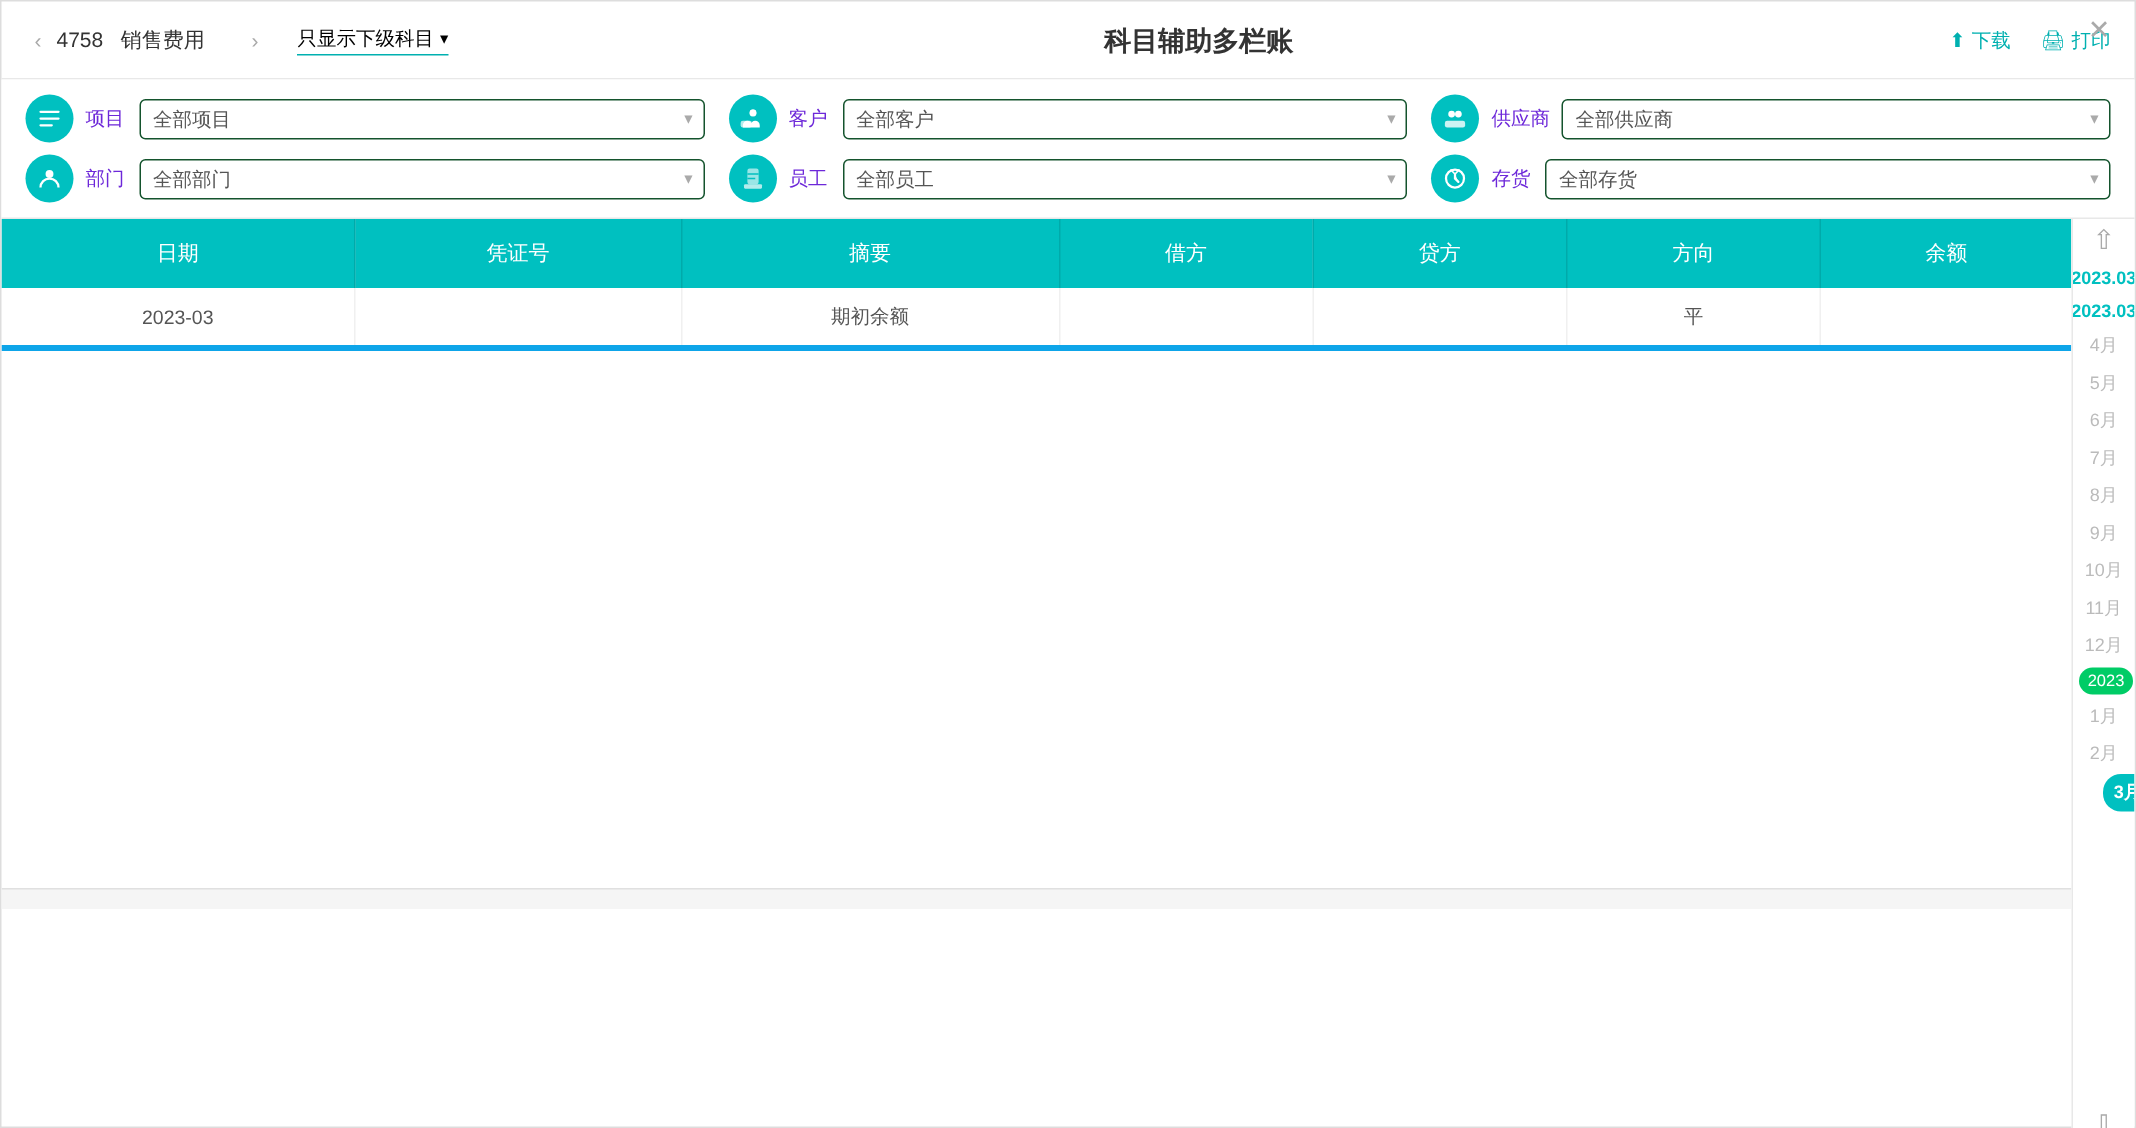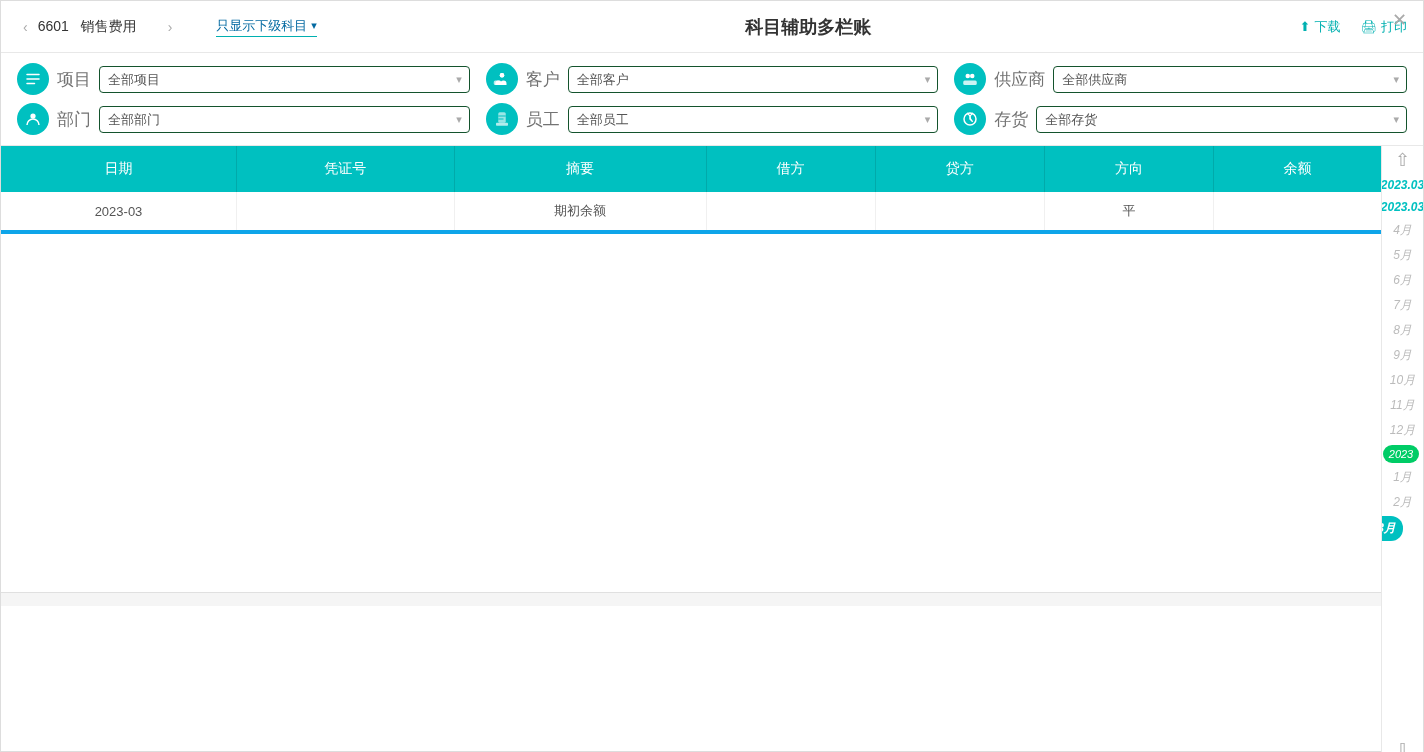--- a/index.html
+++ b/index.html
@@ -35,23 +35,23 @@
     }
     .account-title {
       font-size: 14px;
       color: #333;
       margin: 0 4px;
       min-width: 120px;
     }
     .show-sub {
       display: flex;
       align-items: center;
-      margin-left: 38px;
-      cursor: pointer;
-      color: #0369a1;
+      margin-left: 20px;
+      cursor: pointer;
+      color: #000000;
       font-size: 13px;
       border-bottom: 1px solid #00b0b0;
       padding-bottom: 1px;
     }
     .show-sub .chevron {
       margin-left: 4px;
       font-size: 11px;
     }
     .page-title {
       flex: 1;
@@ -102,22 +102,22 @@
       border-radius: 50%;
       background: #00c0c0;
       display: flex;
       align-items: center;
       justify-content: center;
       color: #fff;
       font-size: 15px;
       flex-shrink: 0;
     }
     .filter-label {
-      color: #737373;
-      font-size: 17px;
+      color: #6d28d9;
+      font-size: 13px;
       white-space: nowrap;
       min-width: 28px;
     }
     .filter-select-wrap {
       flex: 1;
       position: relative;
     }
     .filter-select-wrap select {
       width: 100%;
       border: 1px solid #14532d;
@@ -200,22 +200,21 @@
       color: #aaa;
       font-size: 18px;
       flex-shrink: 0;
     }
     .timeline-items {
       flex: 1;
       overflow: hidden;
       width: 100%;
       display: flex;
       flex-direction: column;
-      align-items: flex-end;
-      font-style: italic;
+      align-items: flex-start;
     }
     .timeline-item {
       width: 100%;
       display: flex;
       align-items: center;
       justify-content: center;
       padding: 4px 2px;
       cursor: pointer;
       font-size: 12px;
       color: #bbb;
@@ -245,21 +244,21 @@
     }
   </style>
 </head>
 <body>
 
 <div class="main-window">
 
   <div class="top-bar">
     <span class="nav-prev">‹</span>
     <span class="account-title">
-      <span>6601</span>
+      <span>4758</span>
       &nbsp;
       <span>销售费用</span>
     </span>
     <span class="nav-next">›</span>
     <div class="show-sub">
       <span>只显示下级科目</span>
       <span class="chevron">▾</span>
     </div>
     <div class="page-title">科目辅助多栏账</div>
     <div class="top-actions">

